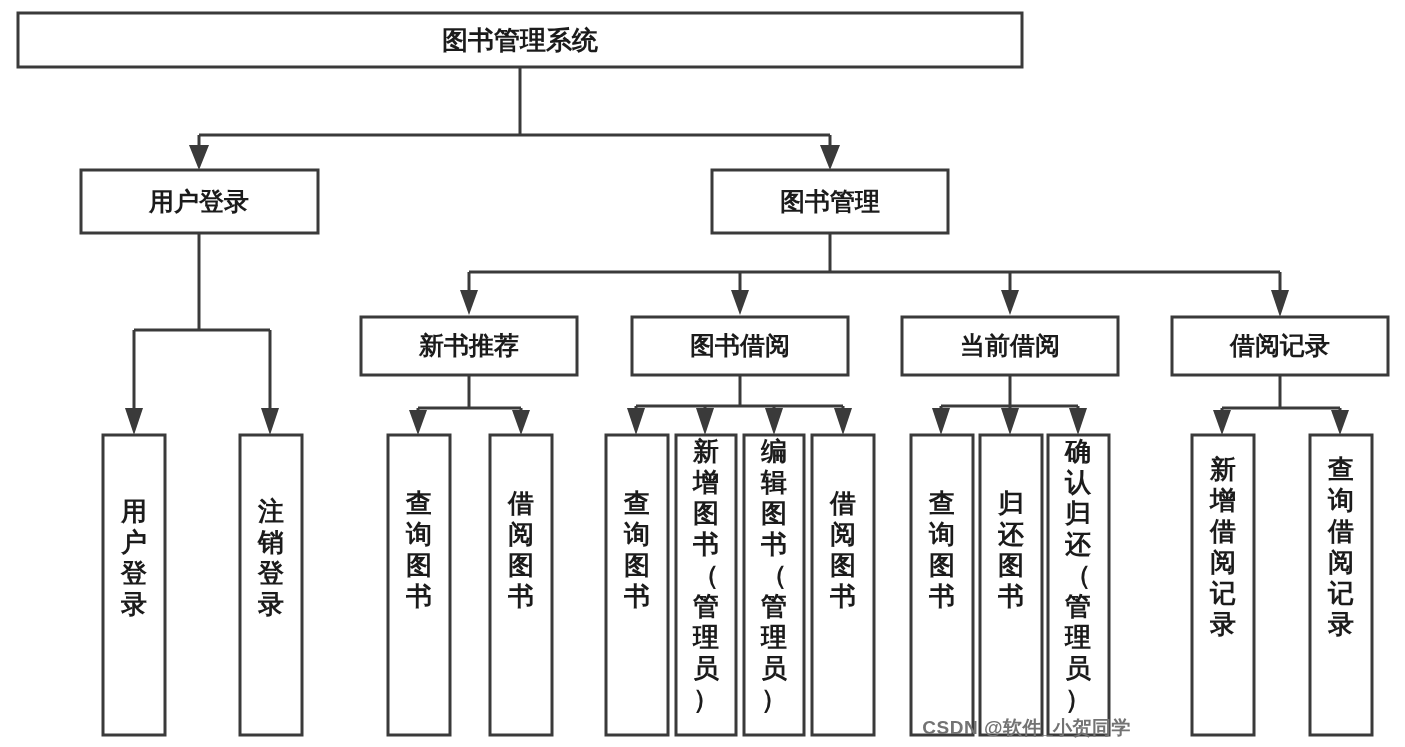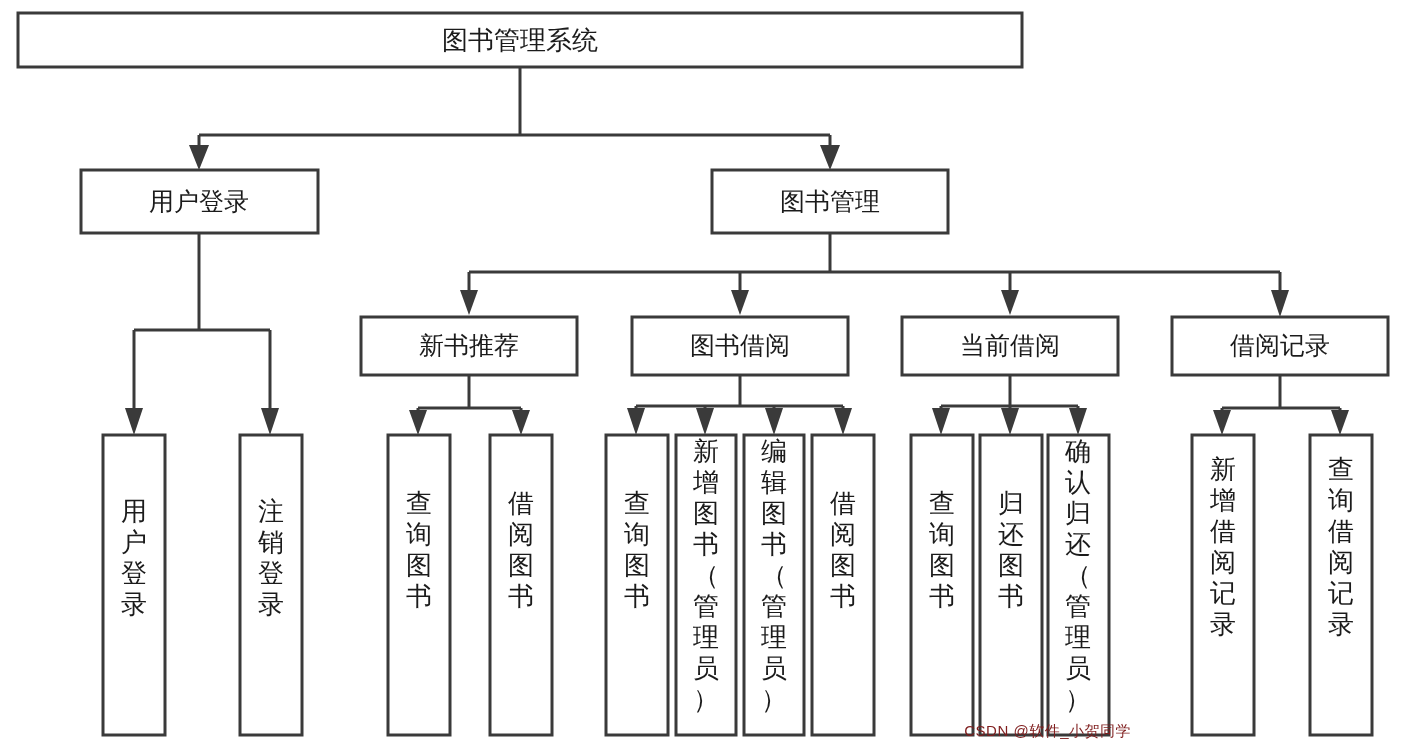--- a/index.html
+++ b/index.html
@@ -10,20 +10,21 @@
   body {
     width: 1405px;
     height: 747px;
     font-family: "Liberation Sans", "DejaVu Sans", sans-serif;
     overflow: hidden;
   }
   #diagram-root {
     position: relative;
     width: 1139px;
     height: 747px;
+    font-weight: bold;
   }
   svg#tree-svg {
     position: absolute;
     left: 0;
     top: 0;
     width: 1405px;
     height: 747px;
   }
   .node-box {
     fill: #ffffff;
@@ -52,22 +53,22 @@
     fill: #1b1b1b;
     font-family: "Liberation Sans", "DejaVu Sans", sans-serif;
     font-size: 26px;
     text-anchor: middle;
   }
   .watermark {
     position: absolute;
     right: 8px;
     bottom: 6px;
     font-family: "Liberation Sans", "DejaVu Sans", sans-serif;
-    font-size: 15px;
-    color: #7f1d1d;
+    font-size: 19px;
+    color: #737373;
     white-space: nowrap;
     letter-spacing: 0.5px;
   }
 </style>
 </head>
 <body>
 
 <div id="diagram-root">
 
   <svg id="tree-svg" viewBox="0 0 1405 747">

